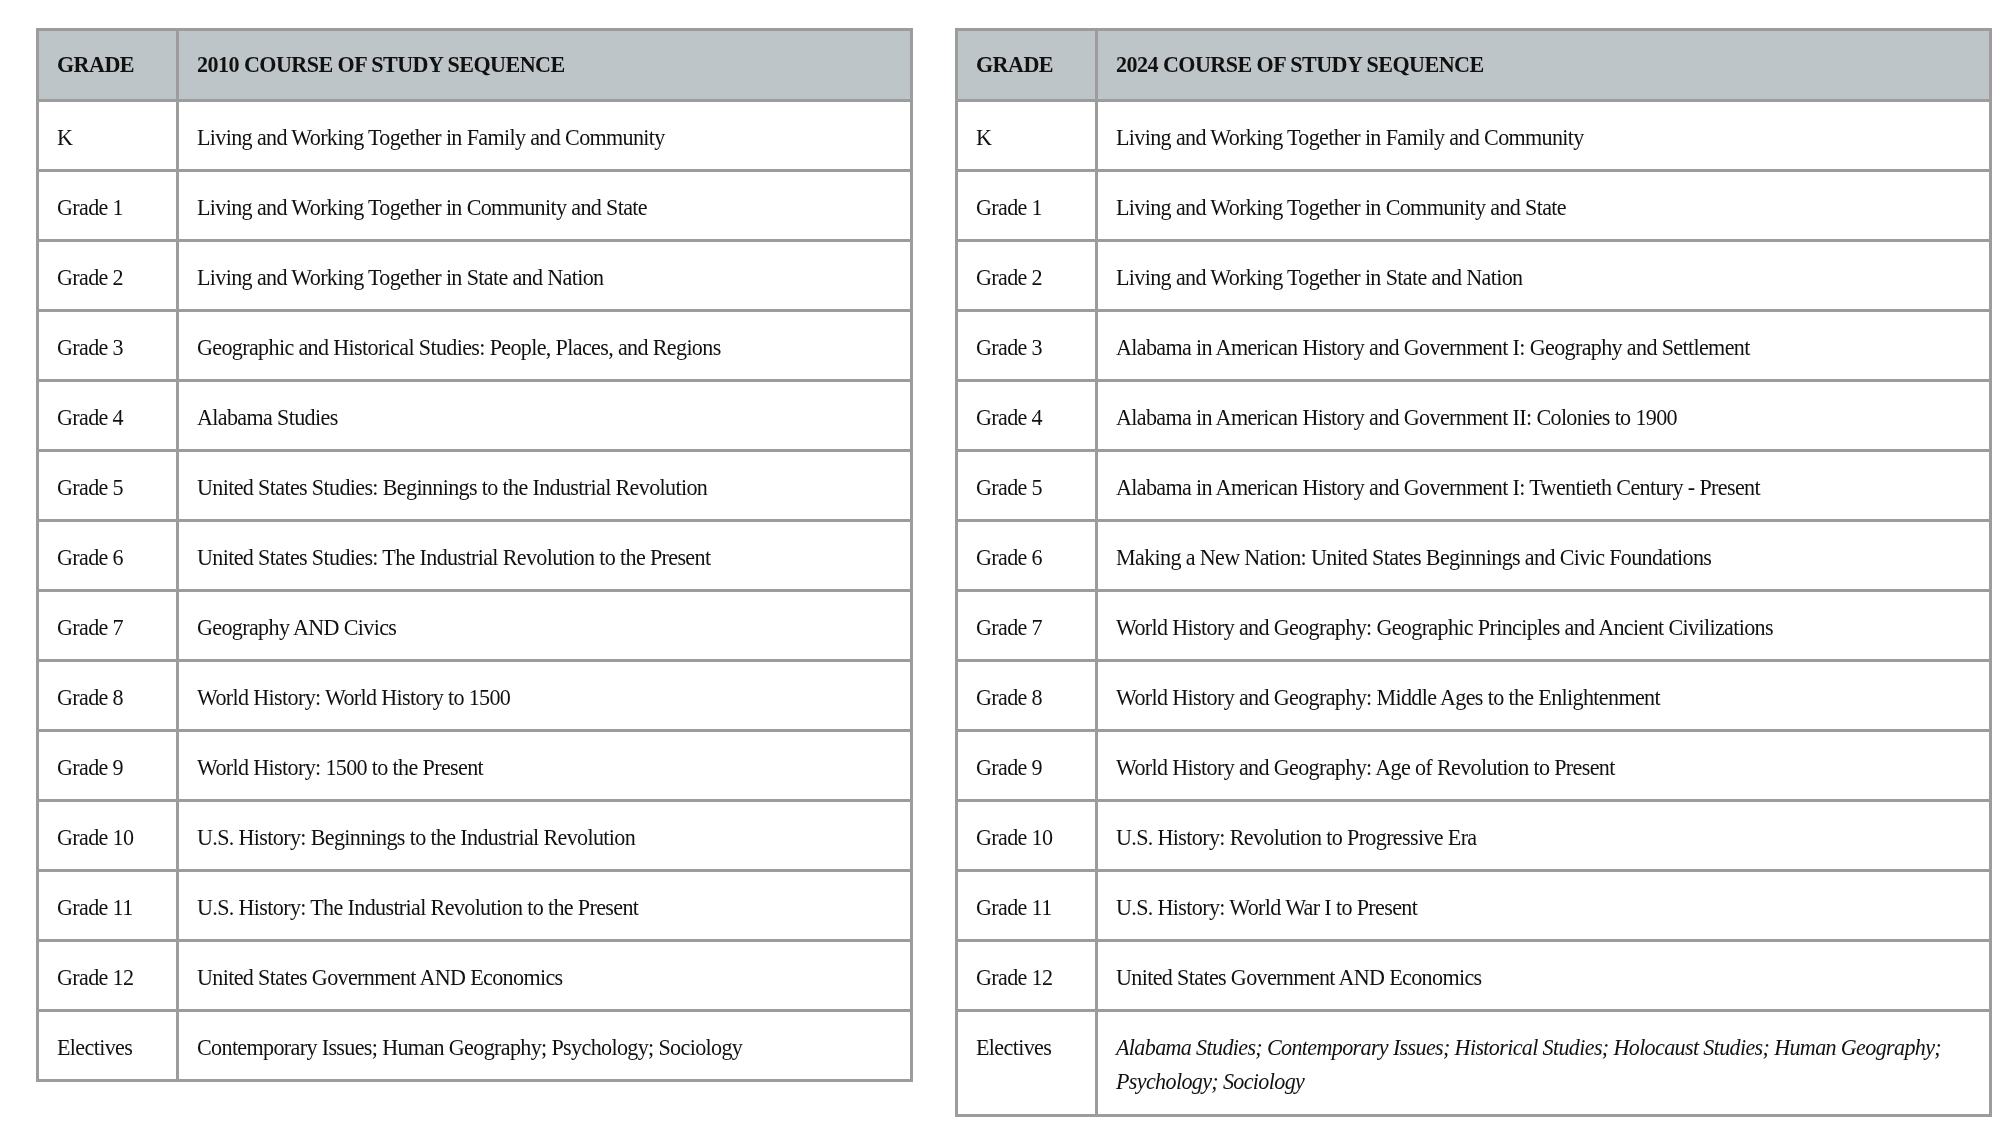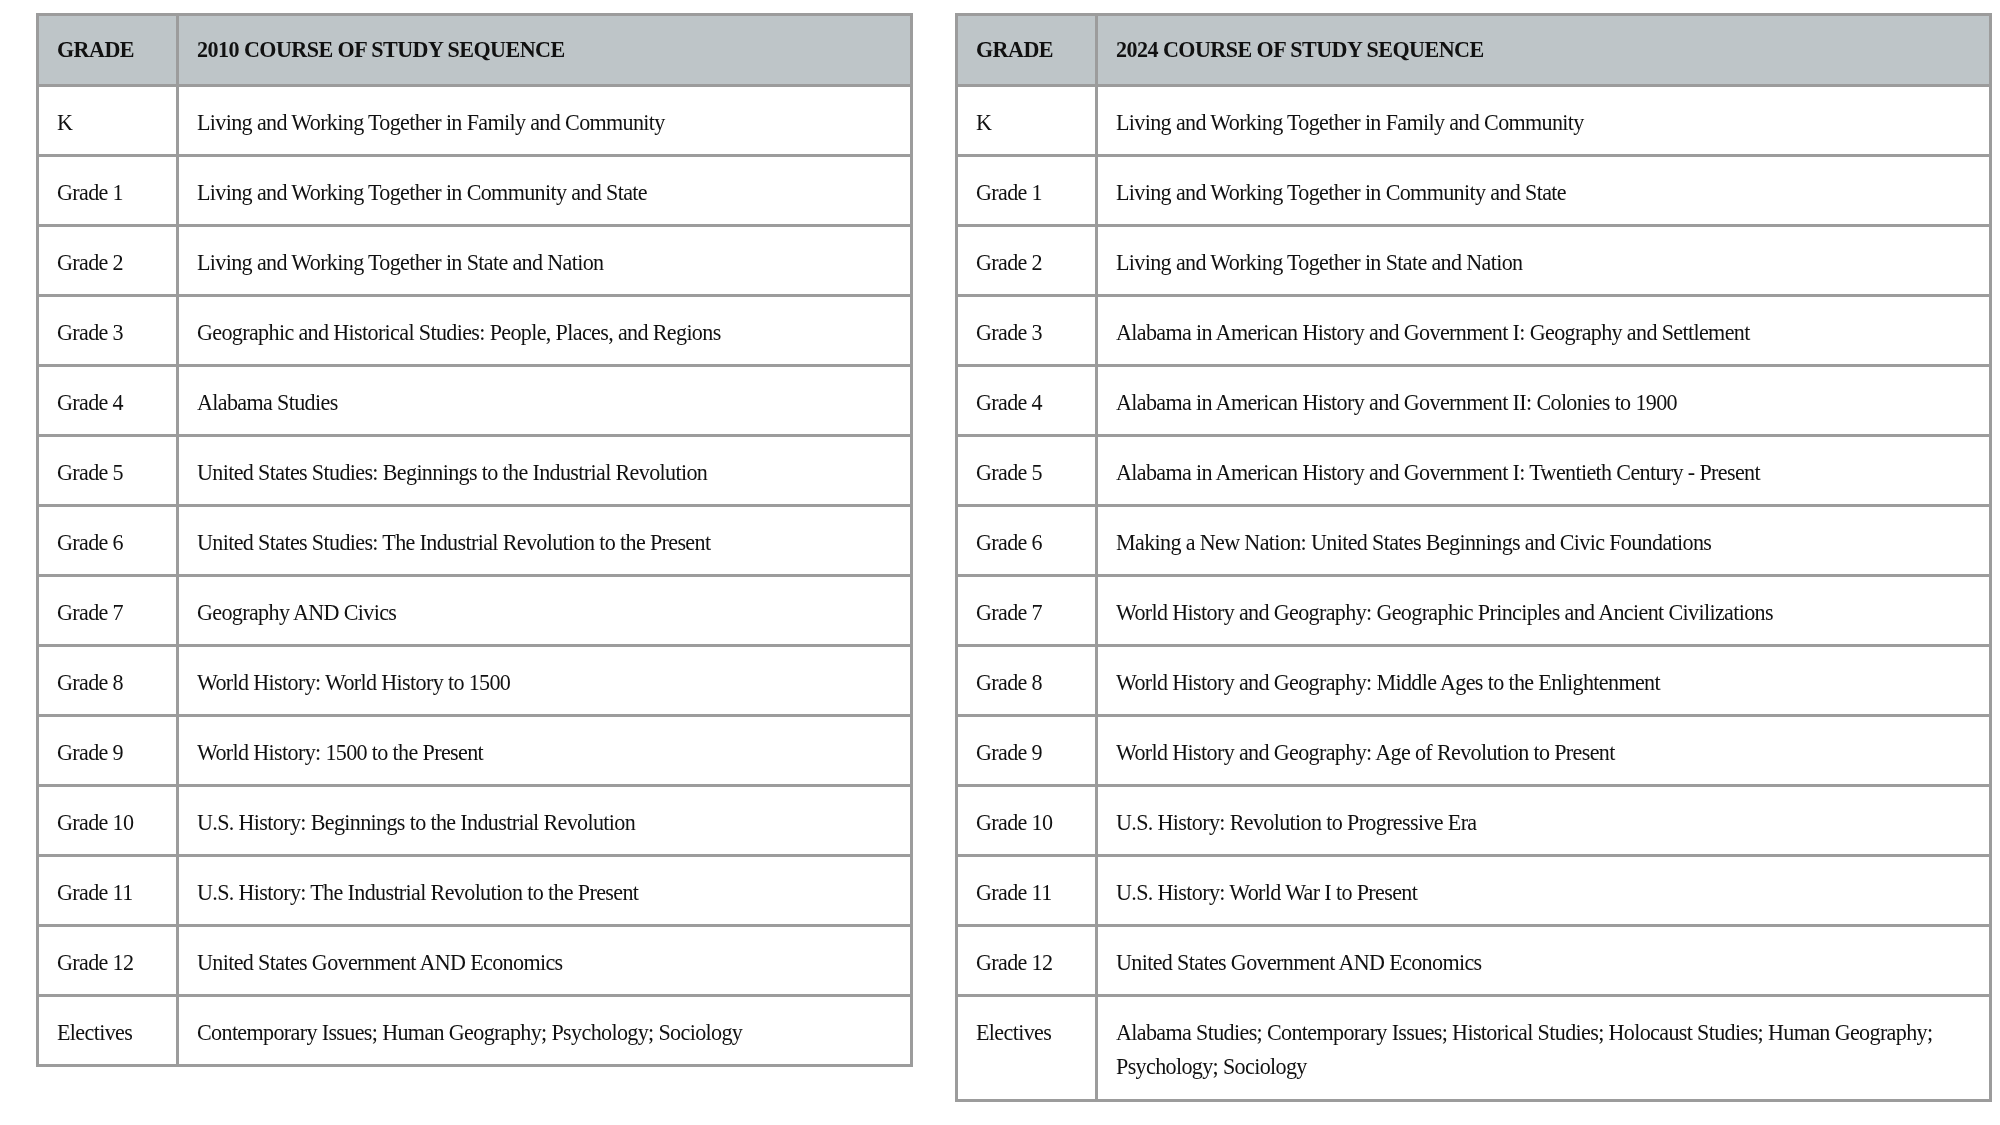--- a/index.html
+++ b/index.html
@@ -10,21 +10,21 @@
   body {
     width: 2000px;
     height: 1125px;
     position: relative;
     overflow: hidden;
     font-family: "Liberation Serif", "DejaVu Serif", serif;
     color: #111111;
   }
   .course-table {
     position: absolute;
-    top: 13px;
+    top: 28px;
     border-collapse: collapse;
     table-layout: fixed;
     border: 3px solid #4d7c0f;
   }
   #table-2010 { left: 36px; width: 877px; }
   #table-2024 { left: 955px; width: 1037px; }
 
   .course-table th,
   .course-table td {
     border: 3px solid #9c9c9c;
@@ -47,21 +47,21 @@
   .course-table tbody td {
     height: 70px;
     font-size: 24px;
     letter-spacing: -0.7px;
     padding-top: 18px;
     line-height: 34px;
     background: #ffffff;
   }
   .course-table col.grade-col { width: 140px; }
   .course-table tbody tr.wrap-row td { height: 105px; }
-  .course-table tbody tr.wrap-row td.course-cell { white-space: normal; padding-right: 40px; }
+  .course-table tbody tr.wrap-row td.course-cell { white-space: normal; padding-right: 40px; font-style: italic; }
   .cell-text { display: inline-block; transform-origin: left top; transform: scaleX(0.92); }
 </style>
 </head>
 <body>
 
 <table class="course-table" id="table-2010">
   <colgroup>
       <col class="grade-col">
       <col>
     </colgroup>

